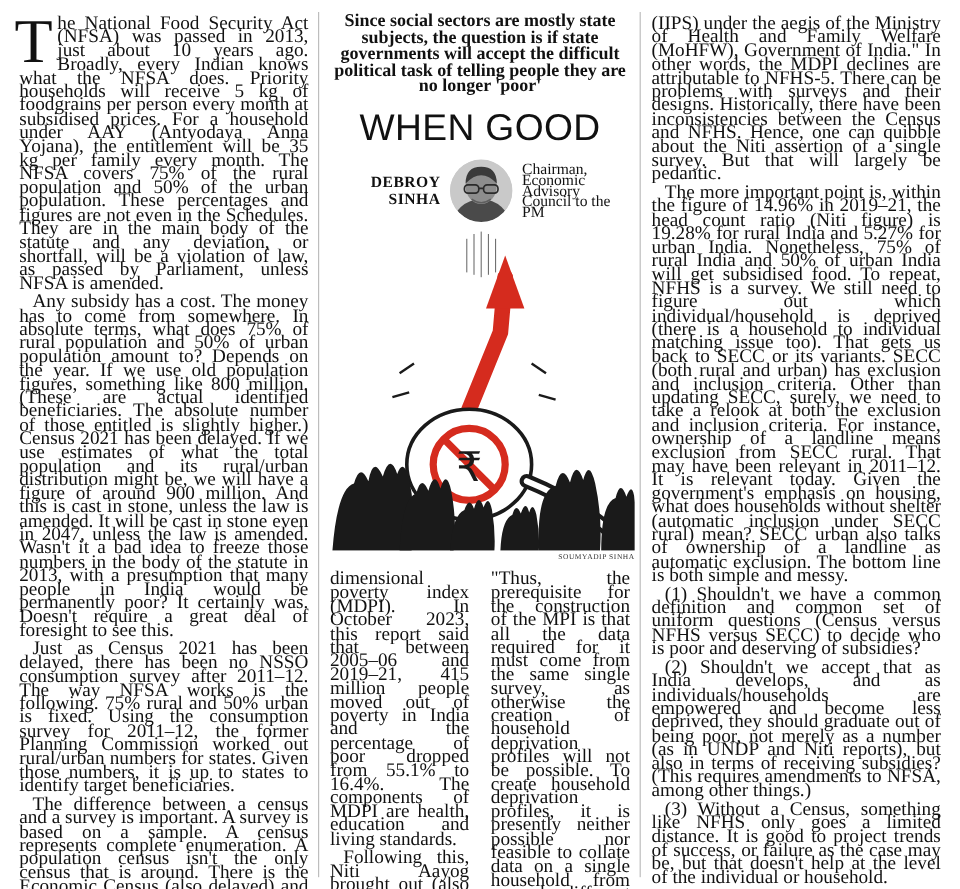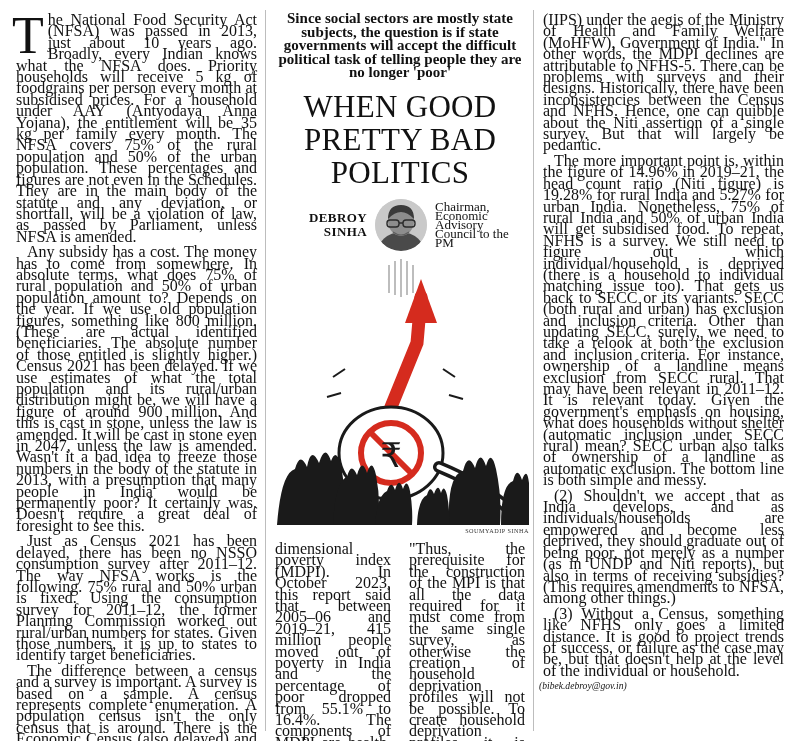--- a/index.html
+++ b/index.html
@@ -56,21 +56,21 @@
     text-align:center;
     font-weight:bold;
     margin:2px 6px 10px 6px;
   }
   .headline{
     text-align:center;
     font-size:31px;
     line-height:33px;
     letter-spacing:0.3px;
     font-weight:normal;
-    font-family:Liberation Serif, serif;
+    font-family:Liberation Sans, sans-serif;
     margin:0 0 10px 0;
   }
   
   .byline{
     display:flex;
     align-items:center;
     gap:8px;
     margin:4px 0 6px 0;
     padding-left:30px;
   }
@@ -149,21 +149,20 @@
       <p>The United Nations Development Programme (UNDP) brings out a global multi-</p>
     </div>
 
     <div class="col mid">
       <div class="rule-left"></div>
 
       <div class="kicker">Since social sectors are mostly state subjects, the question is if state governments will accept the difficult political task of telling people they are no longer 'poor'</div>
 
       <div class="headline">
         <div>WHEN GOOD</div>
-        <div>PRETTY BAD POLITICS</div>
       </div>
 
       <div class="byline">
         <div class="byline-name">
           <div>DEBROY</div>
           <div>SINHA</div>
         </div>
         <div class="photo">
           <svg width="52" height="52" viewBox="0 0 52 52" aria-hidden="true">
             <defs>
@@ -242,19 +241,20 @@
         <div class="sub">
           <p class="noindent">"Thus, the prerequisite for the construction of the MPI is that all the data required for it must come from the same single survey, as otherwise the creation of household deprivation profiles will not be possible. To create household deprivation profiles, it is presently neither possible nor feasible to collate data on a single household from several different surveys, i.e., health indicators from the different rounds of National Sample Surveys, education indicators from the National Achievement Surveys, etc. The global MPI is constructed using Demographic and Health Surveys (DHS) in countries where it is available. … The DHS for India is the National Family Health Survey (NFHS), which is conducted by the International Institute for Population Sciences</p>
         </div>
       </div>
     </div>
 
     <div class="col right">
       <div class="rule-left"></div>
       <p class="noindent">(IIPS) under the aegis of the Ministry of Health and Family Welfare (MoHFW), Government of India." In other words, the MDPI declines are attributable to NFHS-5. There can be problems with surveys and their designs. Historically, there have been inconsistencies between the Census and NFHS. Hence, one can quibble about the Niti assertion of a single survey. But that will largely be pedantic.</p>
       <p>The more important point is, within the figure of 14.96% in 2019–21, the head count ratio (Niti figure) is 19.28% for rural India and 5.27% for urban India. Nonetheless, 75% of rural India and 50% of urban India will get subsidised food. To repeat, NFHS is a survey. We still need to figure out which individual/household is deprived (there is a household to individual matching issue too). That gets us back to SECC or its variants. SECC (both rural and urban) has exclusion and inclusion criteria. Other than updating SECC, surely, we need to take a relook at both the exclusion and inclusion criteria. For instance, ownership of a landline means exclusion from SECC rural. That may have been relevant in 2011–12. It is relevant today. Given the government's emphasis on housing, what does households without shelter (automatic inclusion under SECC rural) mean? SECC urban also talks of ownership of a landline as automatic exclusion. The bottom line is both simple and messy.</p>
+      <p>(1) Shouldn't we have a common definition and common set of uniform questions (Census versus NFHS versus SECC) to decide who is poor and deserving of subsidies?</p>
       <p>(2) Shouldn't we accept that as India develops, and as individuals/households are empowered and become less deprived, they should graduate out of being poor, not merely as a number (as in UNDP and Niti reports), but also in terms of receiving subsidies? (This requires amendments to NFSA, among other things.)</p>
       <p>(3) Without a Census, something like NFHS only goes a limited distance. It is good to project trends of success, or failure as the case may be, but that doesn't help at the level of the individual or household.</p>
       <div class="signoff">(bibek.debroy@gov.in)</div>
     </div>
 
   </div>
 </div>
 
 </body></html>

